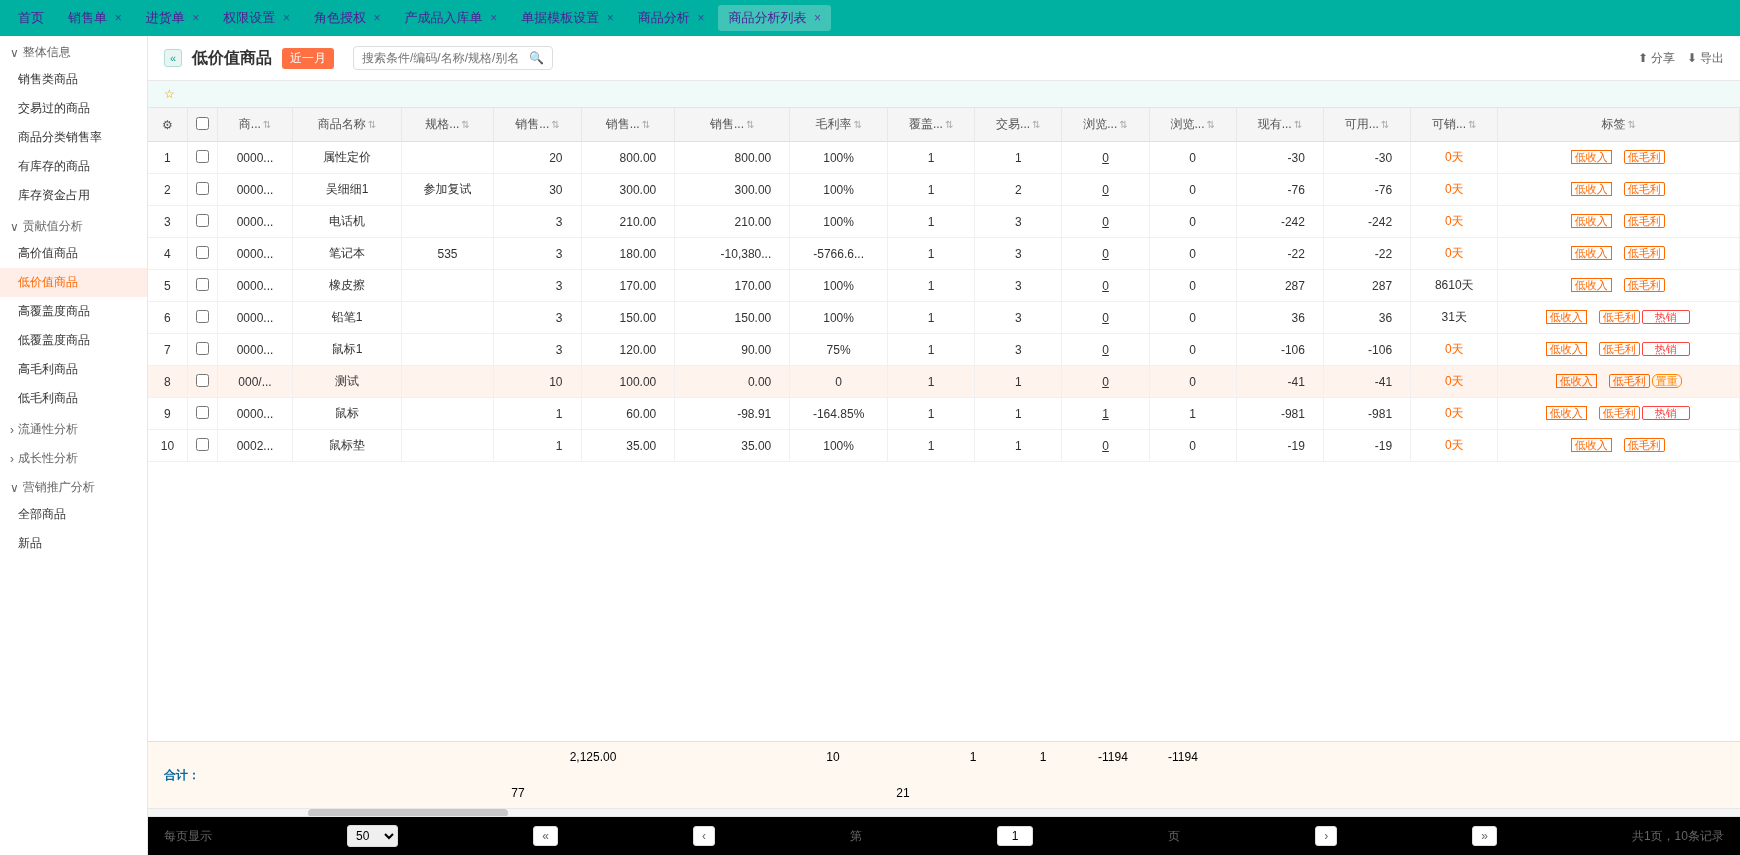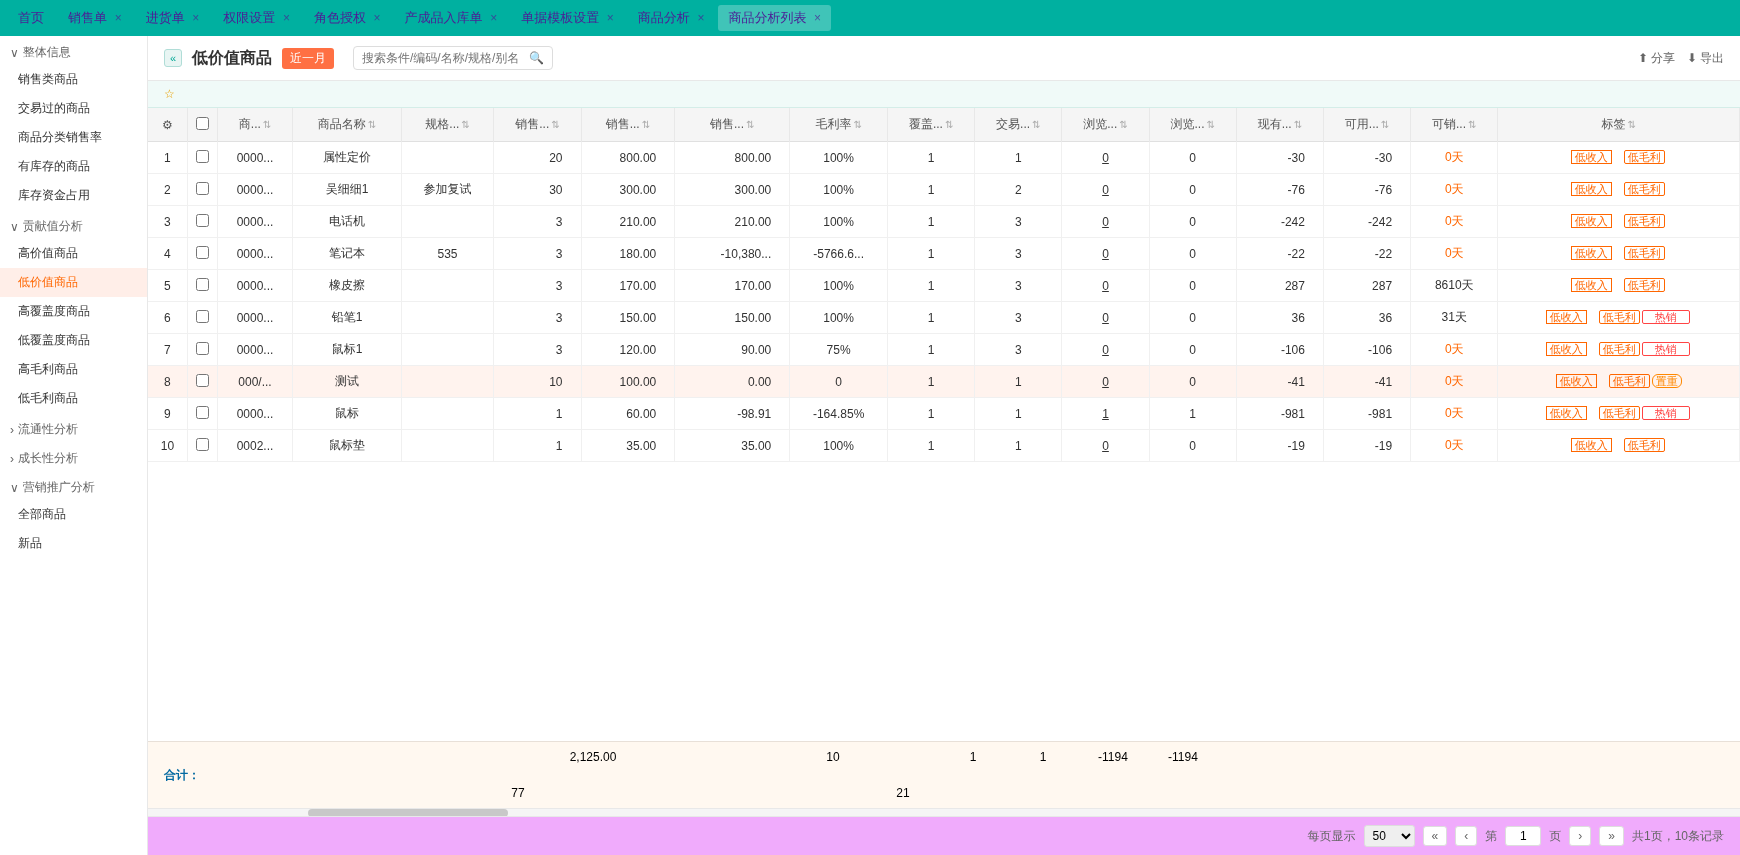--- a/index.html
+++ b/index.html
@@ -175,26 +175,26 @@
       border-top: 1px solid #e8e0d8;
       padding: 8px 16px;
       display: flex;
       align-items: center;
       gap: 0;
     }
     .footer-label { color: #0369a1; font-weight: bold; margin-right: 8px; }
 
     
     .pagination-bar {
-      background: #f0abfc;
+      background: #000000;
       border-top: 1px solid #e8e8e8;
       padding: 8px 16px;
       display: flex;
       align-items: center;
-      justify-content: flex-end;
+      justify-content: space-between;
       gap: 8px;
       color: #666;
     }
     .pagination-bar select {
       border: 1px solid #ddd;
       border-radius: 3px;
       padding: 2px 4px;
     }
     .pag-btn {
       border: 1px solid #ddd;

